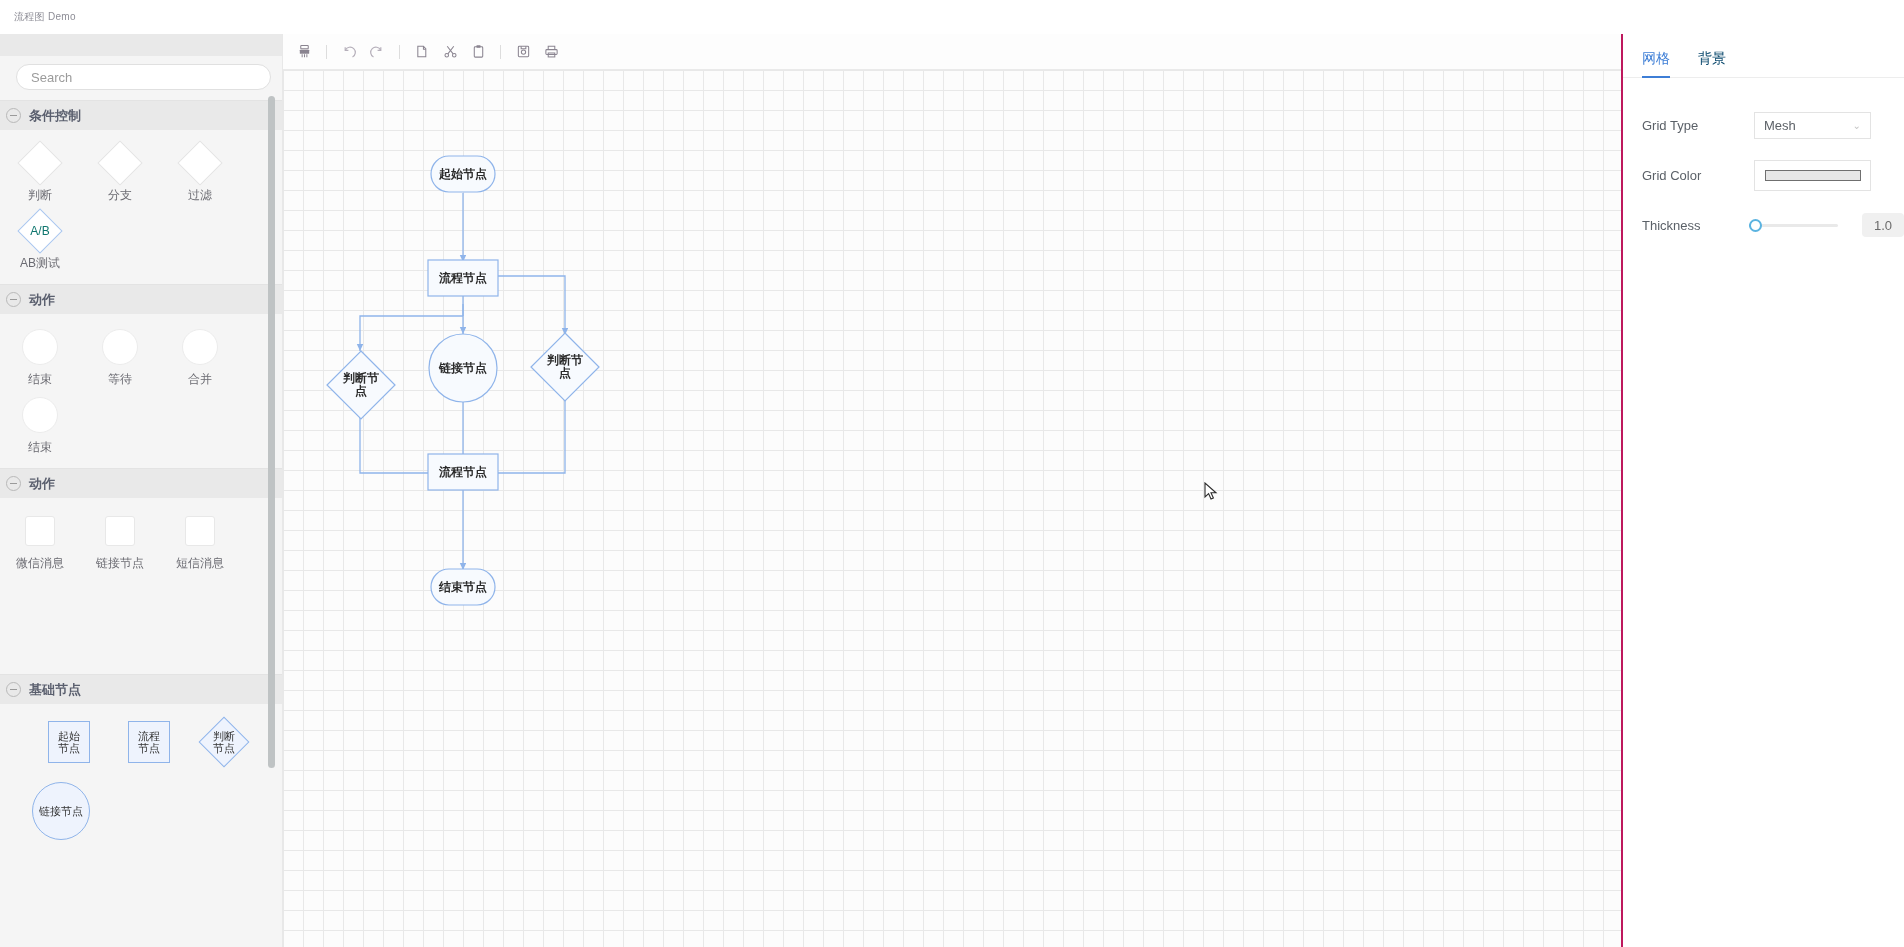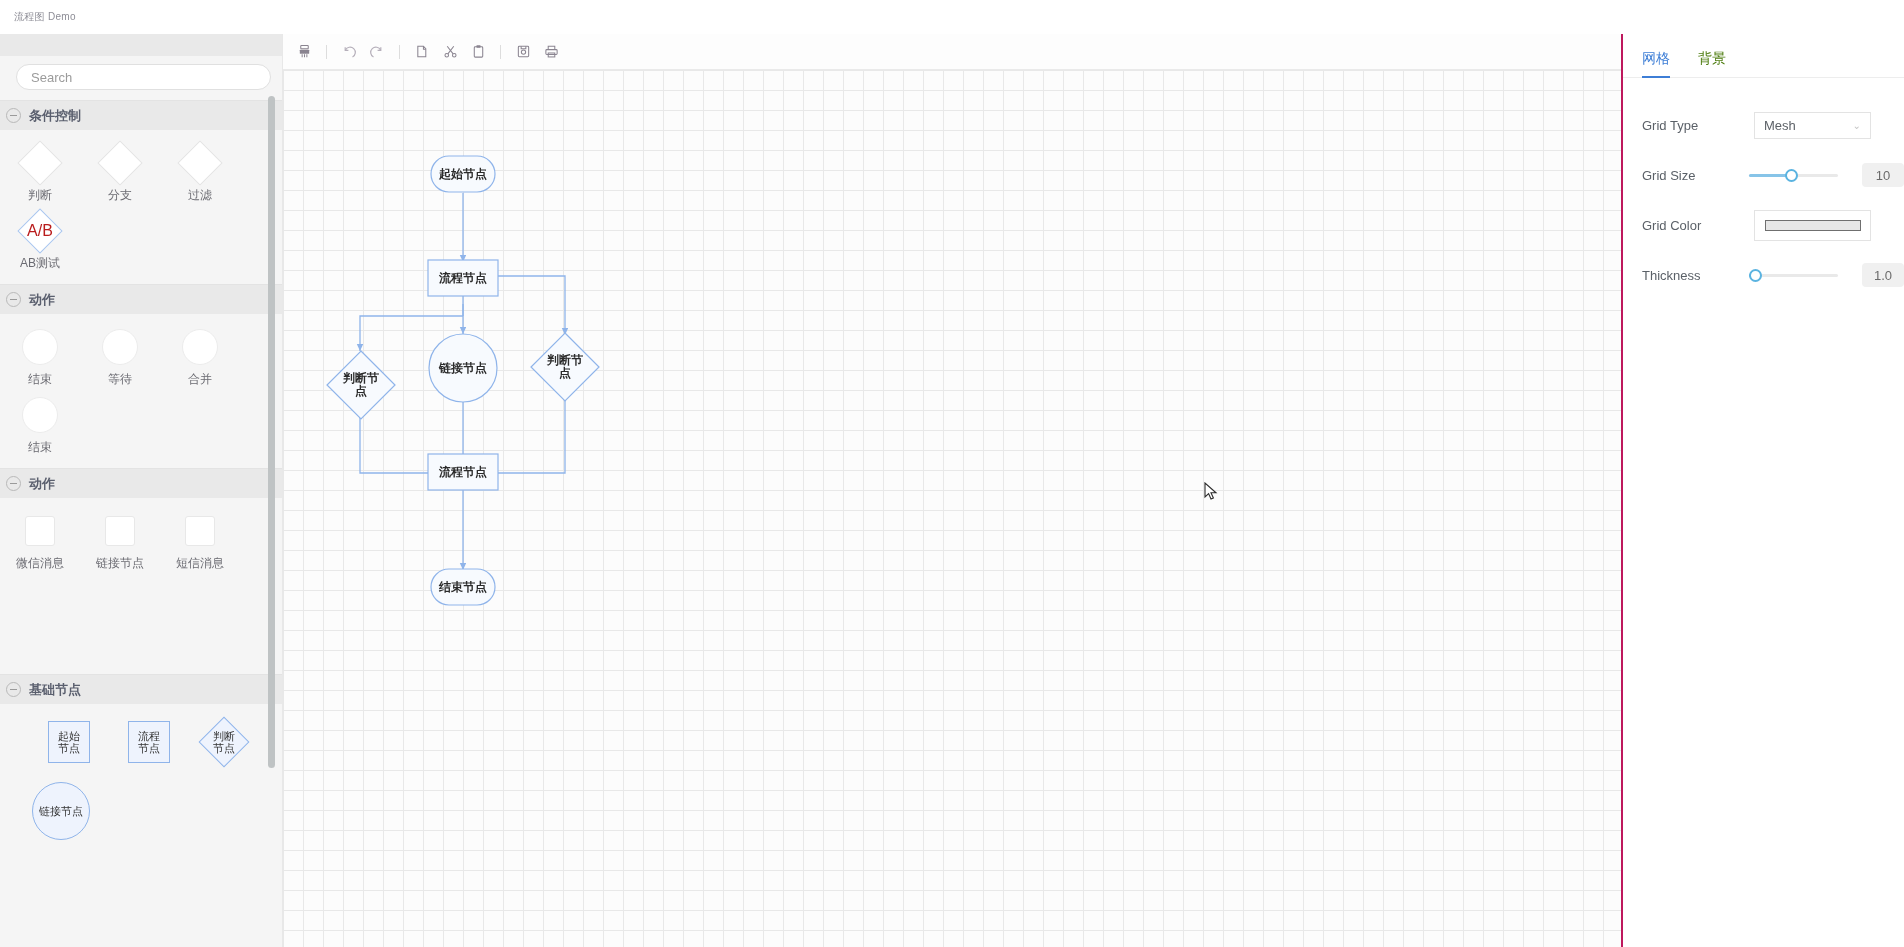--- a/index.html
+++ b/index.html
@@ -72,21 +72,21 @@
   .palette-item .cap {
     font-size: 12px; color: #6b6b72; margin-top: 2px; text-align: center;
     line-height: 14px;
   }
   .sh-diamond {
     width: 32px; height: 32px; background: #fff; border: 1px solid #e4e4e4;
     transform: rotate(45deg);
   }
   .sh-diamond.accent { border-color: #a9c6ef; }
   .sh-diamond-label {
-    position: absolute; font-size: 16px; color: #b91c1c;
+    position: absolute; font-size: 12px; color: #0f766e;
   }
   .sh-circle {
     width: 36px; height: 36px; border-radius: 50%; background: #fff;
     border: 1px solid #ececec;
   }
   .sh-square {
     width: 30px; height: 30px; background: #fff; border: 1px solid #e8e8e8;
     border-radius: 3px;
   }
   .dia-wrap { position: relative; display: flex; align-items: center; justify-content: center; width: 46px; height: 46px;}
@@ -159,21 +159,21 @@
   
   .rightpanel {
     position: absolute; left: 1621px; top: 34px; width: 283px; height: 913px;
     background: #fff; border-left: 2px solid #be185d;
   }
   .rp-tabs {
     display: flex; height: 44px; align-items: flex-end;
     border-bottom: 1px solid #ededed; padding-left: 19px; gap: 28px;
   }
   .rp-tab {
-    font-size: 14px; color: #4d7c0f; padding-bottom: 9px; cursor: pointer;
+    font-size: 14px; color: #0c4a6e; padding-bottom: 9px; cursor: pointer;
     position: relative;
   }
   .rp-tab.active { color: #3d7ed6; }
   .rp-tab.active::after {
     content: ""; position: absolute; left: 0; right: 0; bottom: -1px;
     height: 2px; background: #3d7ed6;
   }
   .rp-body { padding: 22px 0 0 0; }
   .rp-row { display: flex; align-items: center; height: 50px; padding-left: 19px; }
   .rp-label { width: 112px; font-size: 13px; color: #5b6168; }
@@ -498,29 +498,20 @@
     <div class="rp-body">
 
       <div class="rp-row">
         <div class="rp-label">Grid Type</div>
         <div class="rp-select">
           <span>Mesh</span>
           <span class="chev">⌄</span>
         </div>
       </div>
 
-      <div class="rp-row">
-        <div class="rp-label">Grid Size</div>
-        <div class="slider">
-          <div class="track"></div>
-          <div class="fill" style="width:46%"></div>
-          <div class="knob" style="left:40%"></div>
-        </div>
-        <div class="rp-value">10</div>
-      </div>
 
       <div class="rp-row">
         <div class="rp-label">Grid Color</div>
         <div class="color-box">
           <div class="color-swatch" style="background: rgb(230, 230, 230);"></div>
         </div>
       </div>
 
       <div class="rp-row">
         <div class="rp-label">Thickness</div>

